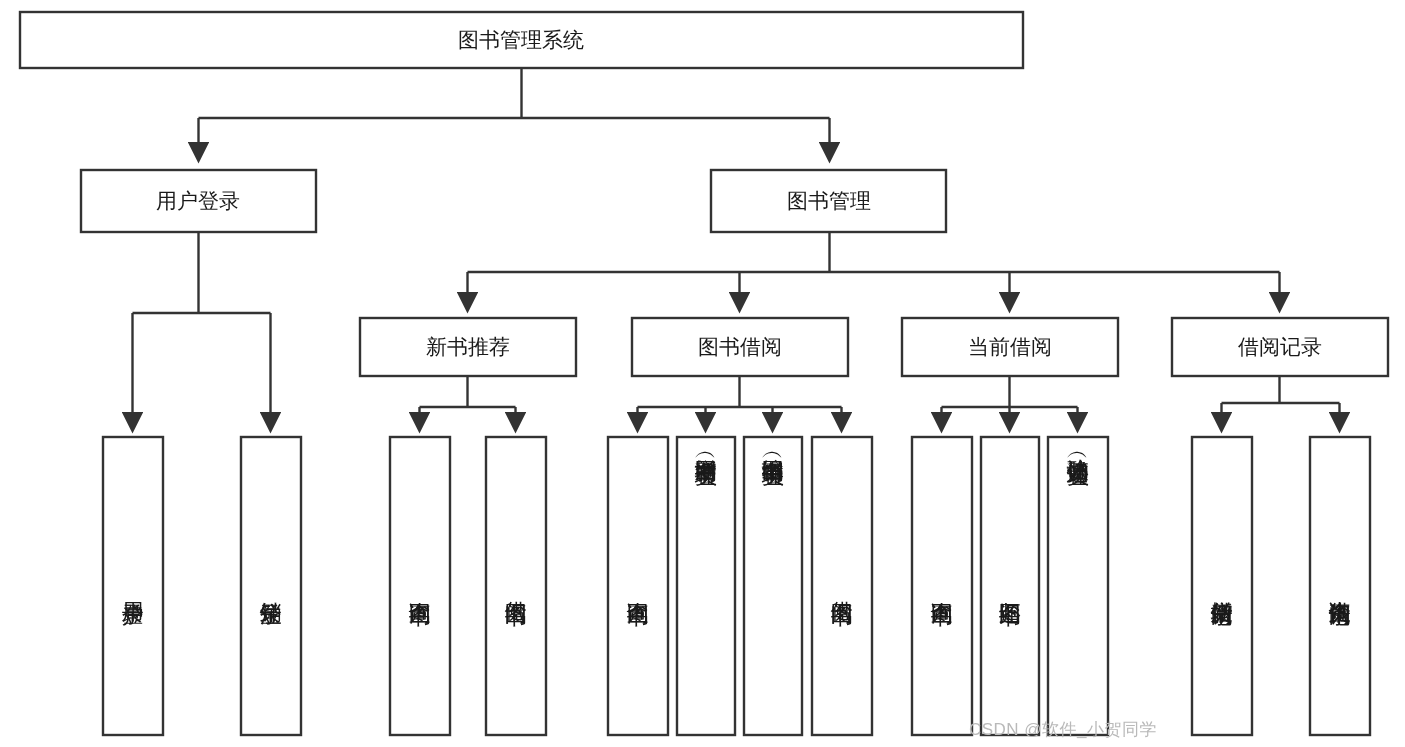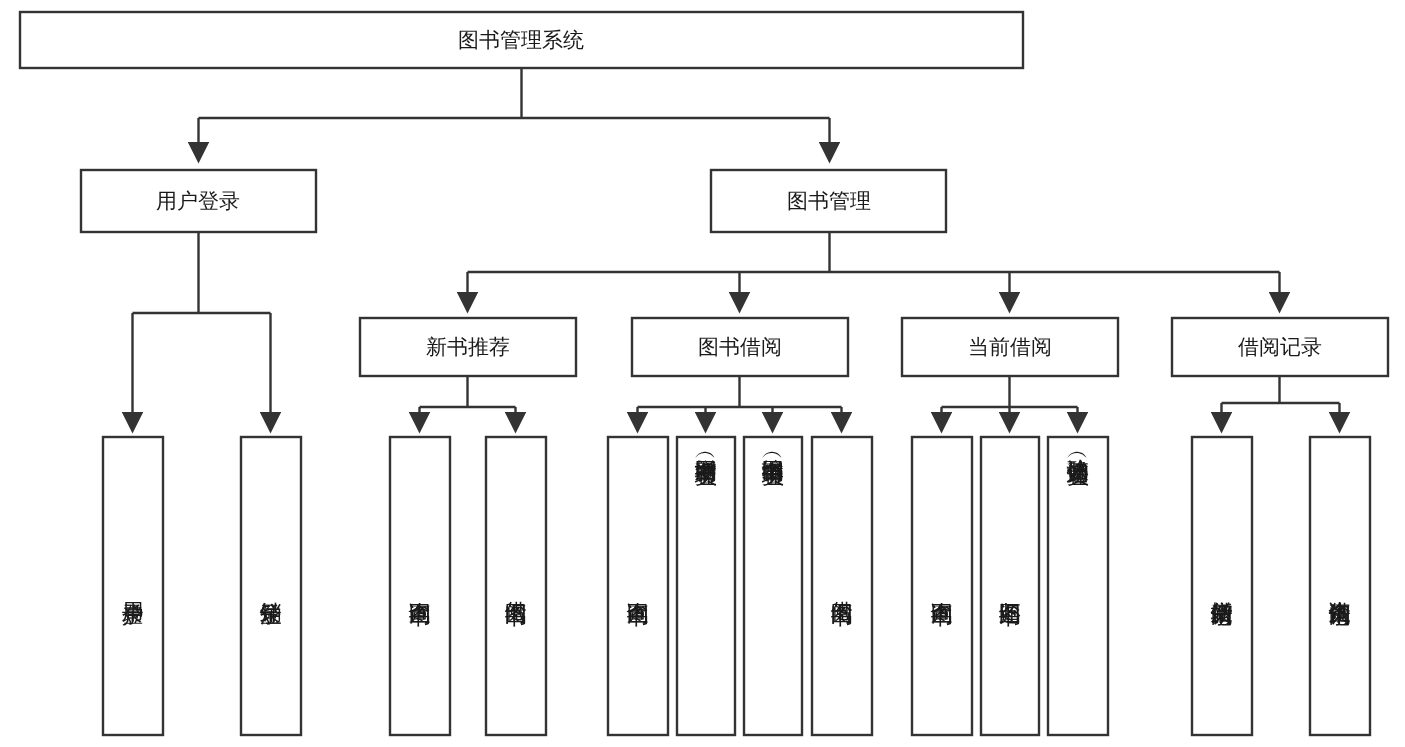--- a/index.html
+++ b/index.html
@@ -239,14 +239,15 @@
     <span class="vlabel">确认归还（管理员）</span>
   </div>
 
   <div class="vlabel-wrap" style="left:1192px; top:437px; width:60px; height:298px;">
     <span class="vlabel">新增借阅记录</span>
   </div>
   <div class="vlabel-wrap" style="left:1310px; top:437px; width:60px; height:298px;">
     <span class="vlabel">查询借阅记录</span>
   </div>
 
+  <div class="watermark">CSDN @软件_小贺同学</div>
 
 </div>
 
 </body></html>

